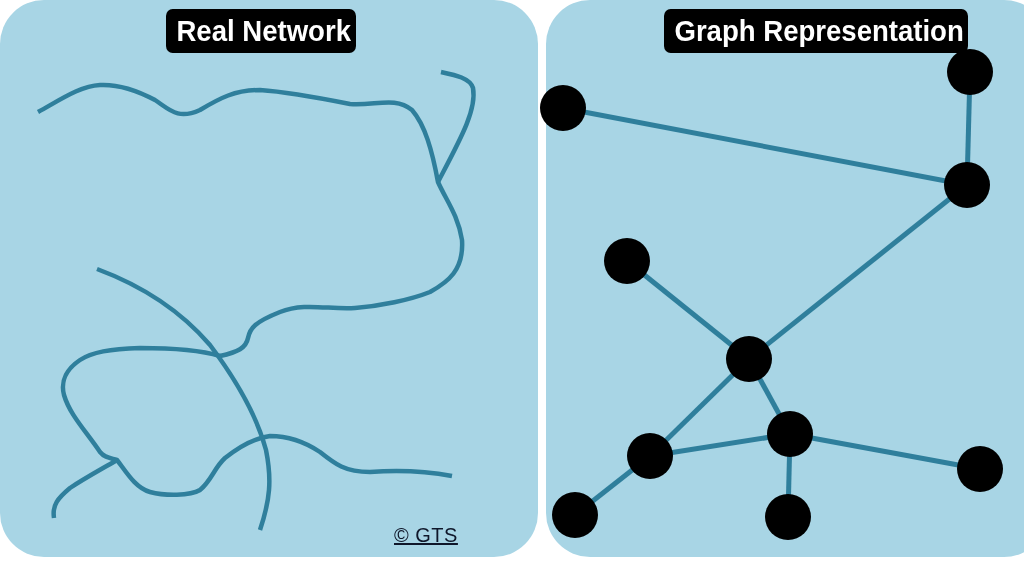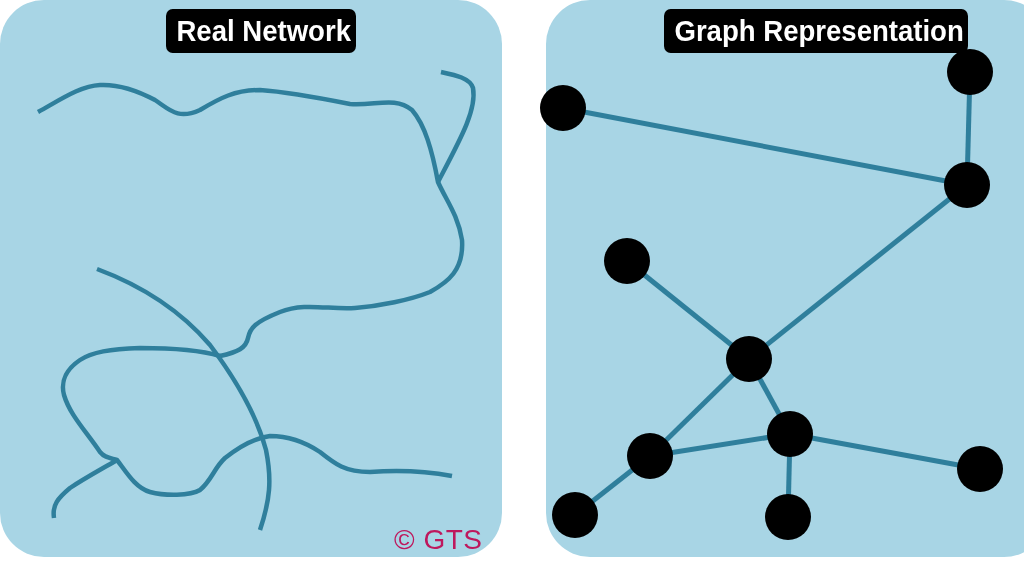--- a/index.html
+++ b/index.html
@@ -1,28 +1,28 @@
 <!DOCTYPE html>
 <html><head>
   <meta charset="utf-8">
   <style>
     html, body { margin: 0; padding: 0; background: #ffffff; }
     body { width: 1024px; height: 569px; position: relative; overflow: hidden; font-family: "Liberation Sans", sans-serif; }
     .panel { position: absolute; top: 0; height: 557px; background: #a8d5e5; border-radius: 44px; }
-    #left-panel { left: 0; width: 502px; }
+    #left-panel { left: 0; width: 502px; padding-left: 36px; }
     #right-panel { left: 522px; width: 502px; margin-left: 24px; }
     .title-badge {
       position: absolute; top: 9px; height: 44px; background: #000; color: #fff;
       border-radius: 7px; font-weight: bold; font-size: 29px; line-height: 44px;
       text-align: center; padding: 0 11px; white-space: nowrap; transform: scaleX(0.95);
     }
     #left-title { left: 161px; width: 178px; }
     #right-title { left: 110px; width: 298px; }
     svg.art { position: absolute; left: 0; top: 0; }
-    .copyright { position: absolute; left: 394px; top: 524px; color: #be185d; font-size: 28px; letter-spacing: 0.5px; }
+    .copyright { position: absolute; left: 394px; top: 524px; color: #0f172a; font-size: 20px; letter-spacing: 0.5px; text-decoration: underline; }
   </style>
 </head>
 <body>
 
 <div id="left-panel" class="panel">
   <div id="left-title" class="title-badge">Real Network</div>
   <svg class="art" width="502" height="557">
     <g fill="none" stroke="#2f7f9c" stroke-width="4.5" stroke-linecap="butt" stroke-linejoin="round">
       <path d="M38,112 C60,100 80,86 100,85 C120,84 140,92 155,100 C170,110 178,120 200,110 C220,98 235,90 260,90 C290,92 320,98 350,104 C375,106 395,96 412,110 C425,125 432,150 438,182 C446,200 458,215 462,240 C464,270 448,282 430,292 C410,300 380,306 355,308 C330,310 305,302 280,312 C255,322 250,328 248,338 C246,348 238,352 220,356"></path>
       <path d="M441,72 C455,75 470,78 473,88 C477,110 460,140 438,182"></path>

